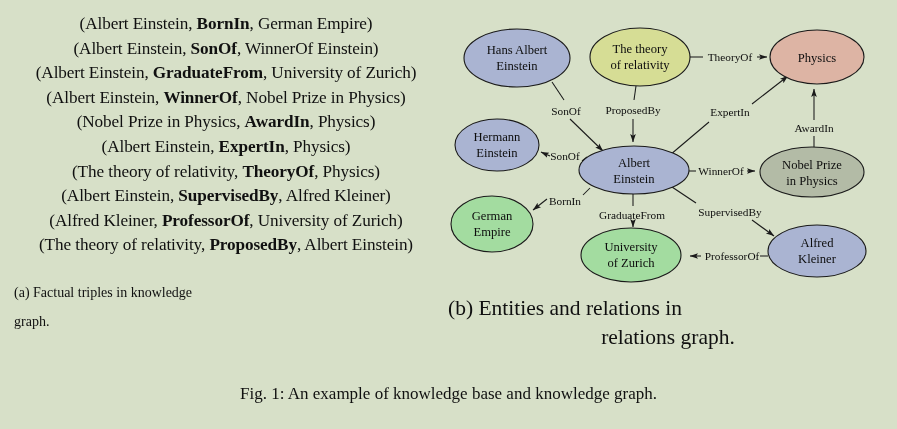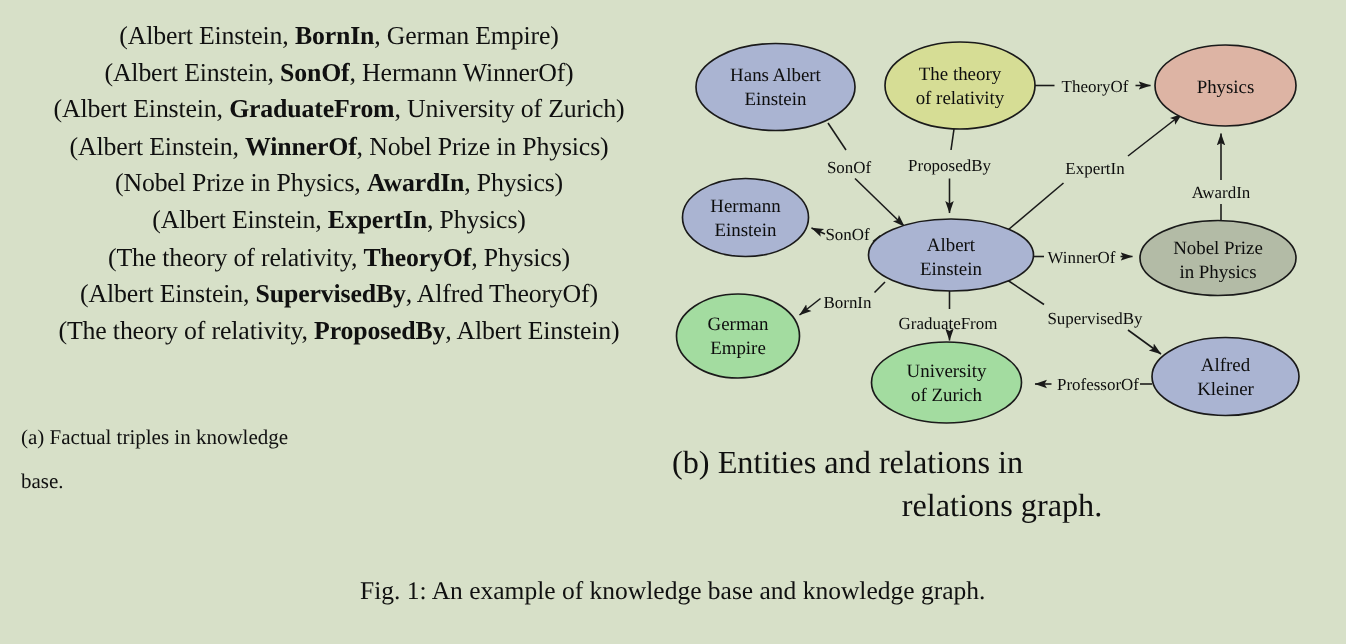--- a/index.html
+++ b/index.html
@@ -114,39 +114,42 @@
 </head>
 <body>
 
 <div id="figure">
 
   <div id="triples-panel">
     <div class="triple-line">
       <span>(Albert Einstein, </span><span class="rel">BornIn</span><span>, German Empire)</span>
     </div>
     <div class="triple-line">
-      <span>(Albert Einstein, </span><span class="rel">SonOf</span><span>, Hermann WinnerOf)</span>
+      <span>(Albert Einstein, </span><span class="rel">SonOf</span><span>, WinnerOf Einstein)</span>
     </div>
     <div class="triple-line">
       <span>(Albert Einstein, </span><span class="rel">GraduateFrom</span><span>, University of Zurich)</span>
     </div>
     <div class="triple-line">
       <span>(Albert Einstein, </span><span class="rel">WinnerOf</span><span>, Nobel Prize in Physics)</span>
     </div>
     <div class="triple-line">
       <span>(Nobel Prize in Physics, </span><span class="rel">AwardIn</span><span>, Physics)</span>
     </div>
     <div class="triple-line">
       <span>(Albert Einstein, </span><span class="rel">ExpertIn</span><span>, Physics)</span>
     </div>
     <div class="triple-line">
       <span>(The theory of relativity, </span><span class="rel">TheoryOf</span><span>, Physics)</span>
     </div>
     <div class="triple-line">
-      <span>(Albert Einstein, </span><span class="rel">SupervisedBy</span><span>, Alfred TheoryOf)</span>
+      <span>(Albert Einstein, </span><span class="rel">SupervisedBy</span><span>, Alfred Kleiner)</span>
+    </div>
+    <div class="triple-line">
+      <span>(Alfred Kleiner, </span><span class="rel">ProfessorOf</span><span>, University of Zurich)</span>
     </div>
     <div class="triple-line">
       <span>(The theory of relativity, </span><span class="rel">ProposedBy</span><span>, Albert Einstein)</span>
     </div>
   </div>
 
   <div id="graph-panel">
     <svg id="graph-svg" width="450" height="290" viewBox="0 0 450 290">
       <defs>
         <marker id="arrow" markerWidth="9" markerHeight="9" refX="7.6" refY="3.1" orient="auto" markerUnits="strokeWidth">
@@ -249,21 +252,21 @@
       <g>
         <ellipse class="node-ellipse" cx="370" cy="251" rx="49" ry="26" fill="#aab4d2"></ellipse>
         <text class="node-label" x="370" y="247">Alfred</text>
         <text class="node-label" x="370" y="263">Kleiner</text>
       </g>
     </svg>
   </div>
 
   <div id="caption-a">
     <div>(a) Factual triples in knowledge</div>
-    <div class="last-line">base.</div>
+    <div class="last-line">graph.</div>
   </div>
 
   <div id="caption-b">
     <div>(b)  Entities   and   relations   in</div>
     <div class="last-line">relations graph.</div>
   </div>
 
   <div id="fig-caption">Fig. 1: An example of knowledge base and knowledge graph.</div>
 
 </div>

